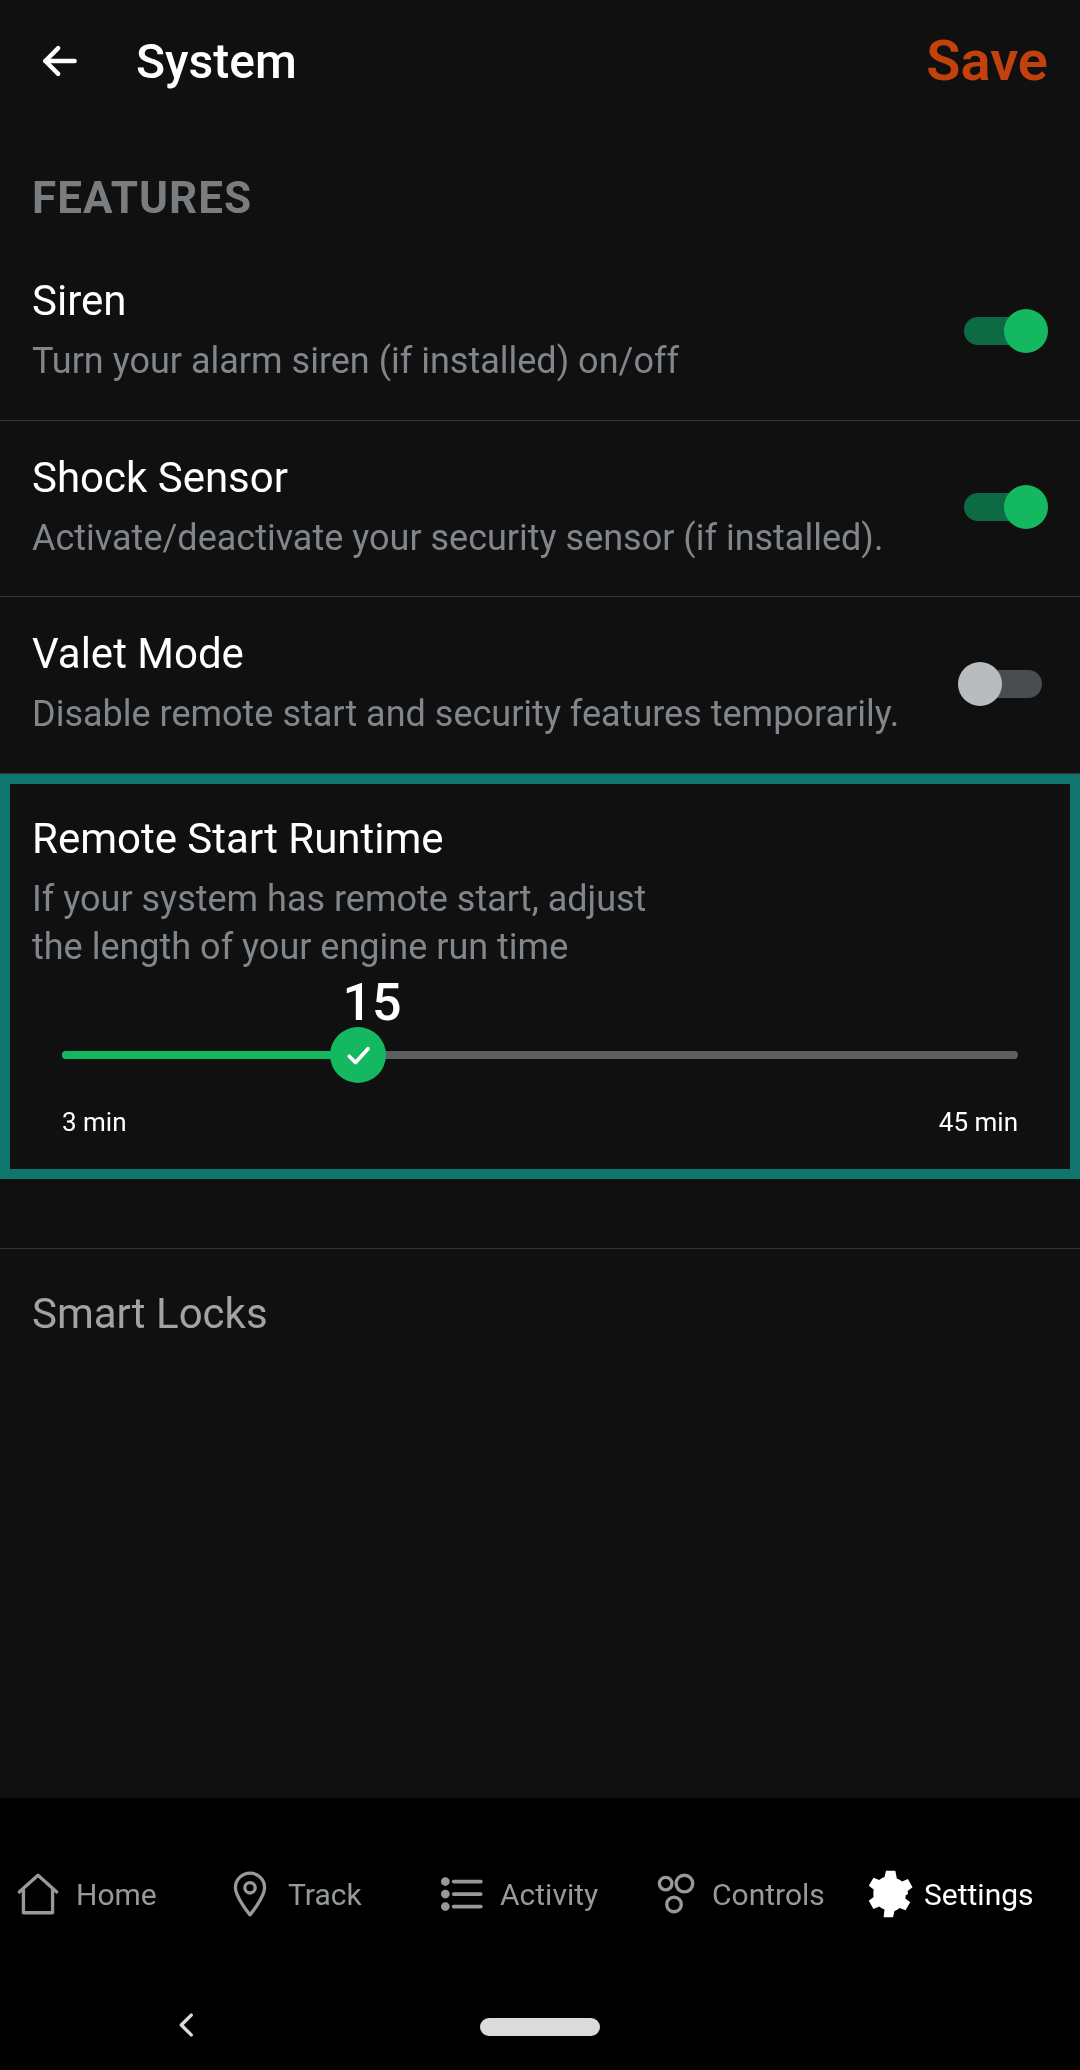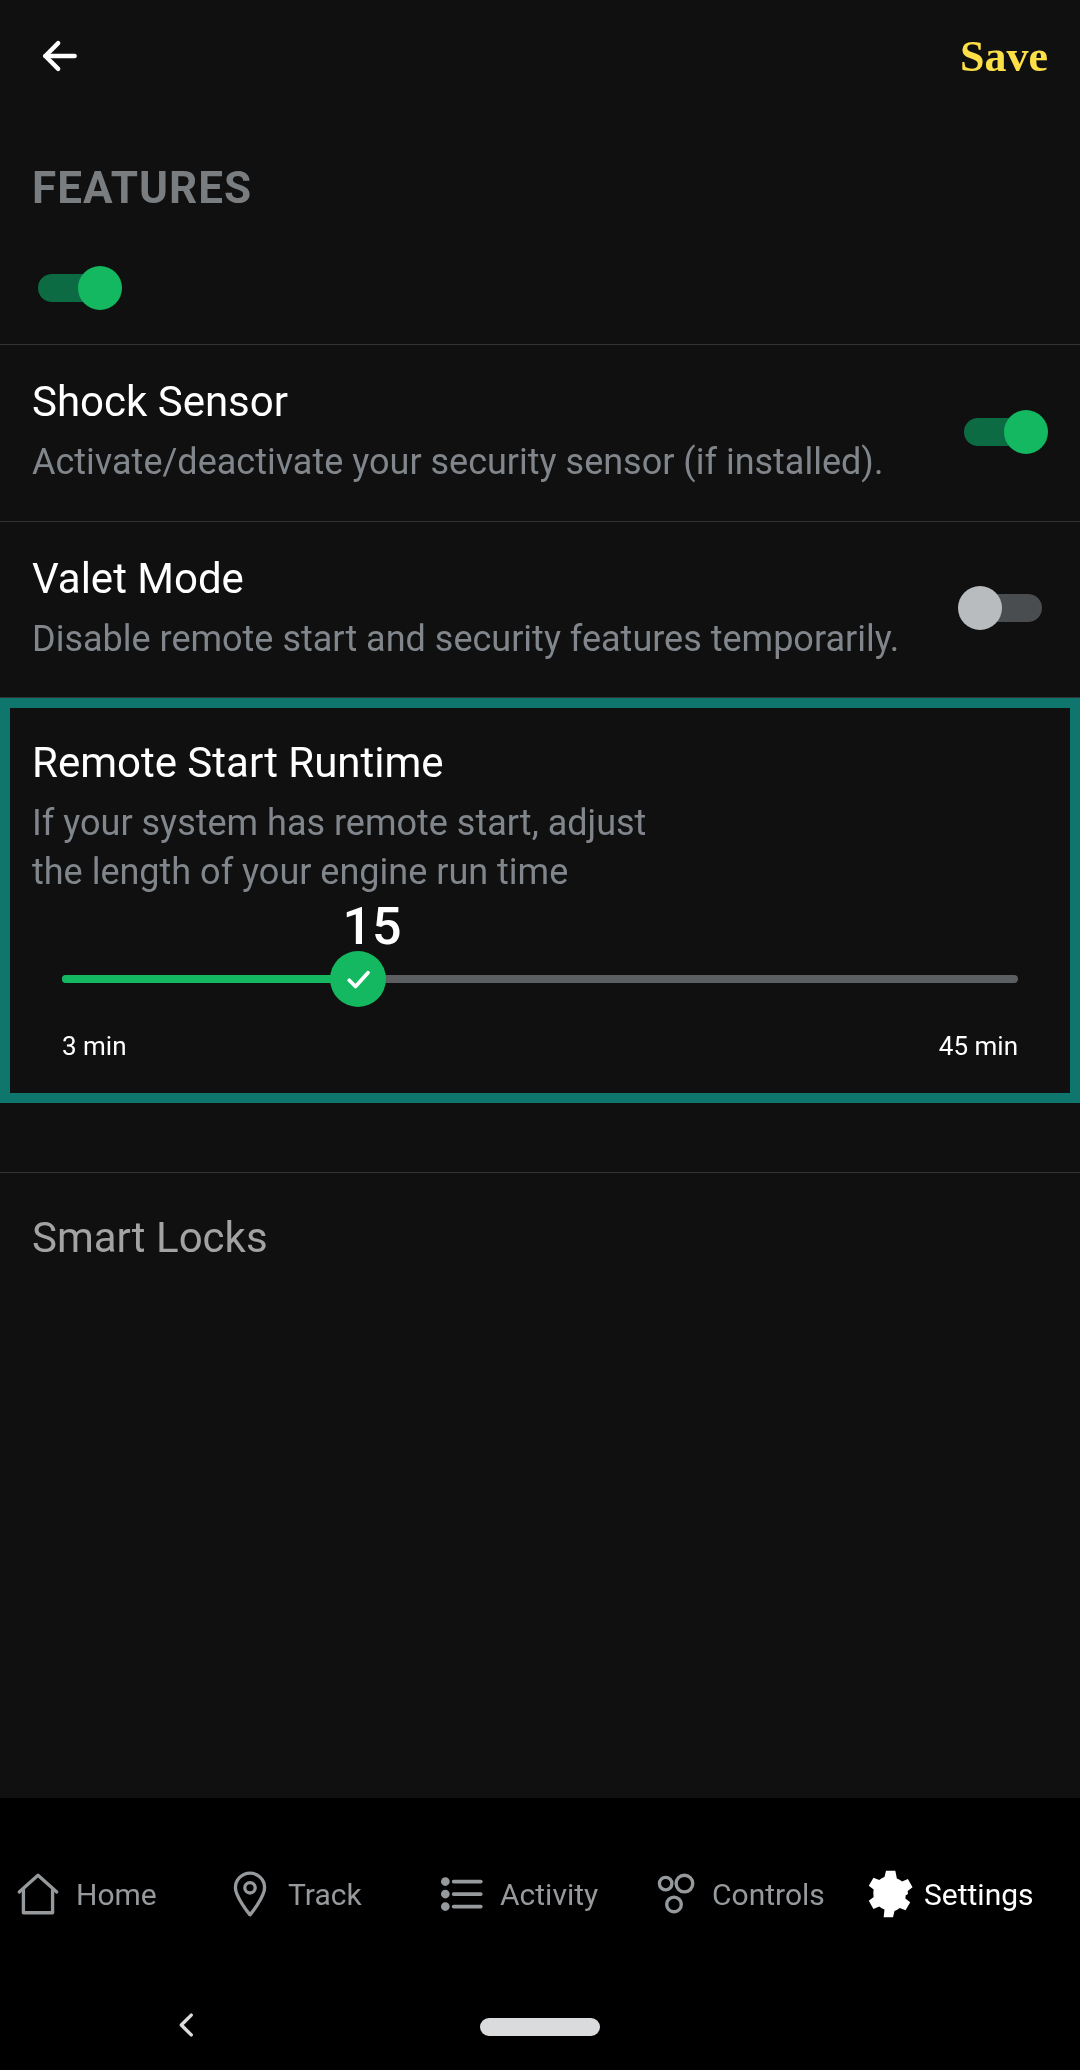--- a/index.html
+++ b/index.html
@@ -33,24 +33,23 @@
     justify-content: center;
   }
   .header-title {
     margin-left: 48px;
     font-size: 48px;
     font-weight: 500;
     color: #fff;
   }
   .save-btn {
     margin-left: auto;
-    font-size: 44px;
+    font-size: 56px;
     font-weight: 600;
-    color: #fde047;
-    font-family: Liberation Serif, serif;
+    color: #c2410c;
   }
 
   
   .content {
     flex: 1;
     overflow: hidden;
     position: relative;
   }
   .section-header {
     padding: 50px 36px 20px 32px;
@@ -216,27 +215,32 @@
 
 <div class="app">
 
   <div class="header">
     <div class="back-btn">
       <svg viewBox="0 0 24 24" width="44" height="44" fill="none" stroke="#fff" stroke-width="2.4" stroke-linecap="round" stroke-linejoin="round">
         <line x1="20" y1="12" x2="4" y2="12"></line>
         <polyline points="11 5 4 12 11 19"></polyline>
       </svg>
     </div>
+    <div class="header-title">System</div>
     <div class="save-btn">Save</div>
   </div>
 
   <div class="content">
     <div class="section-header">FEATURES</div>
 
     <div class="item">
+      <div class="texts">
+        <div class="item-title">Siren</div>
+        <div class="item-desc">Turn your alarm siren (if installed) on/off</div>
+      </div>
       <div class="toggle on">
         <div class="track"></div>
           <div class="thumb"></div>
       </div>
     </div>
 
     <div class="item">
       <div class="texts">
         <div class="item-title">Shock Sensor</div>
         <div class="item-desc">Activate/deactivate your security sensor (if installed).</div>

